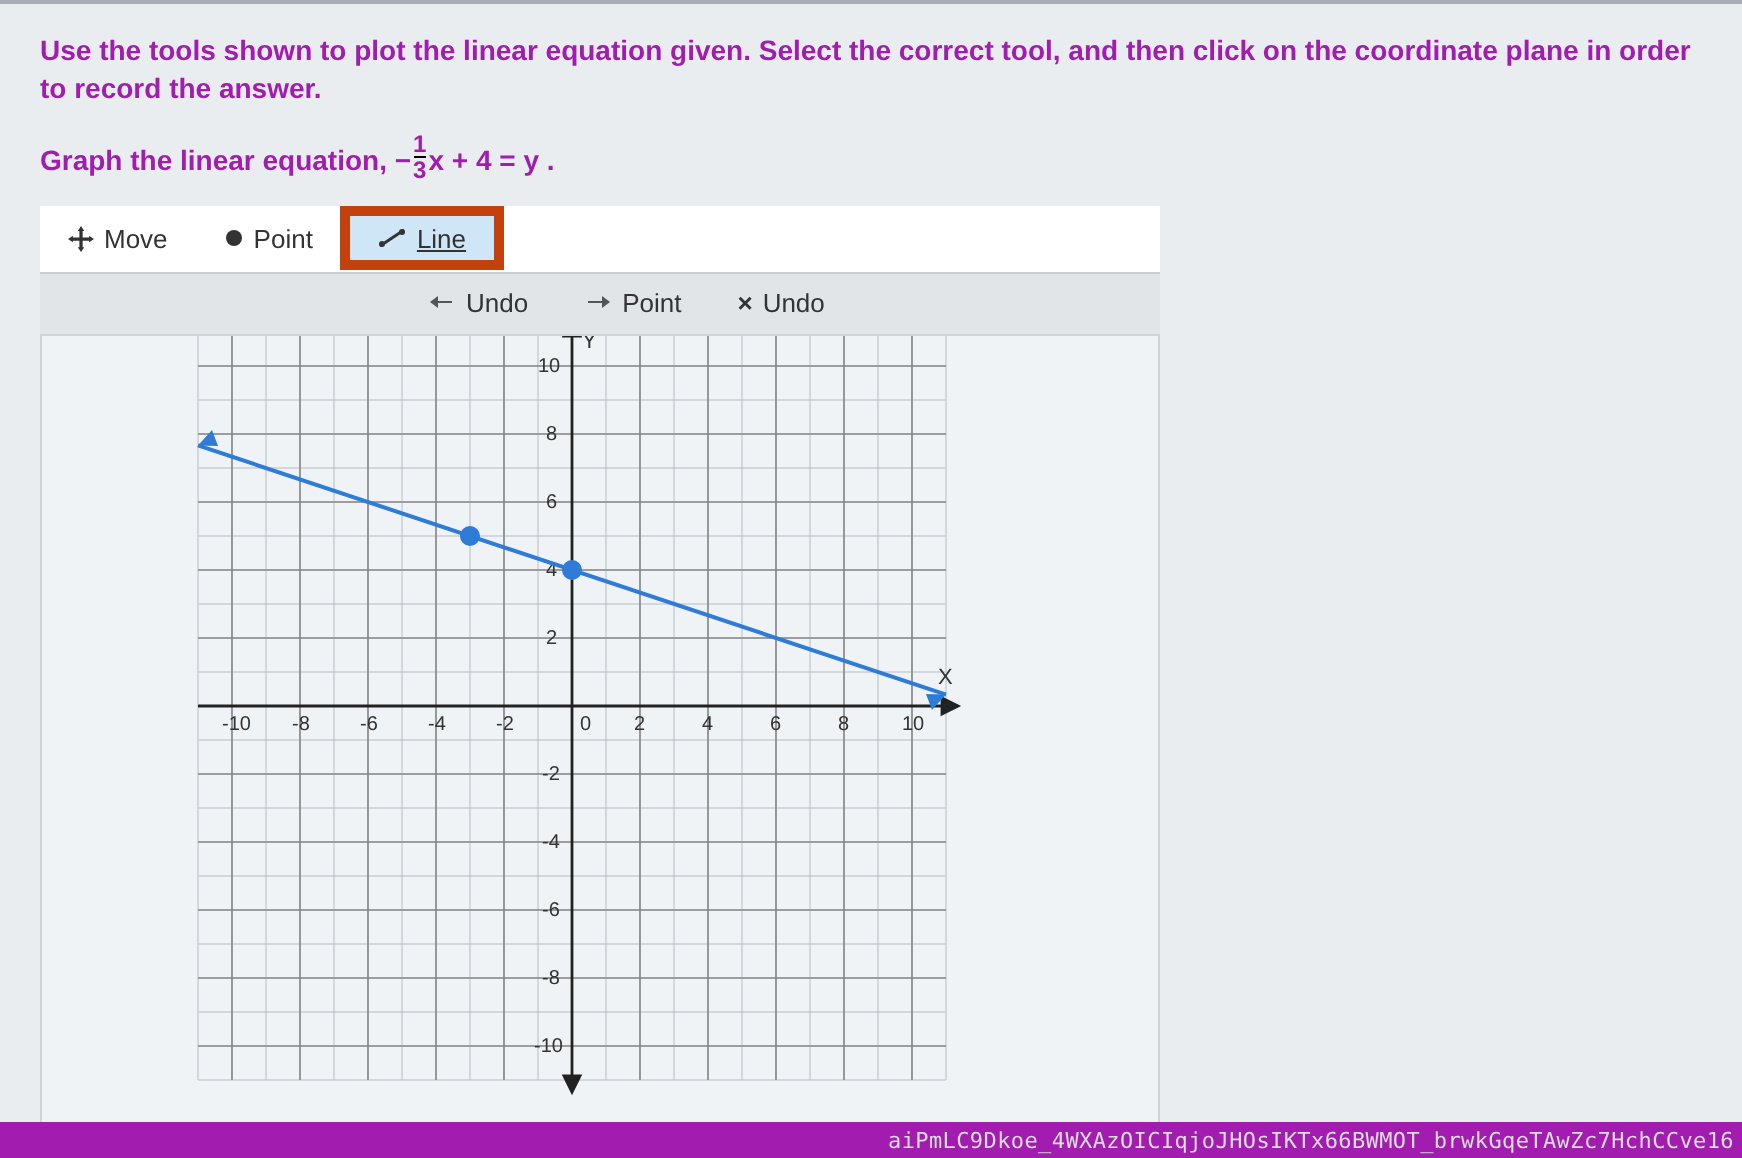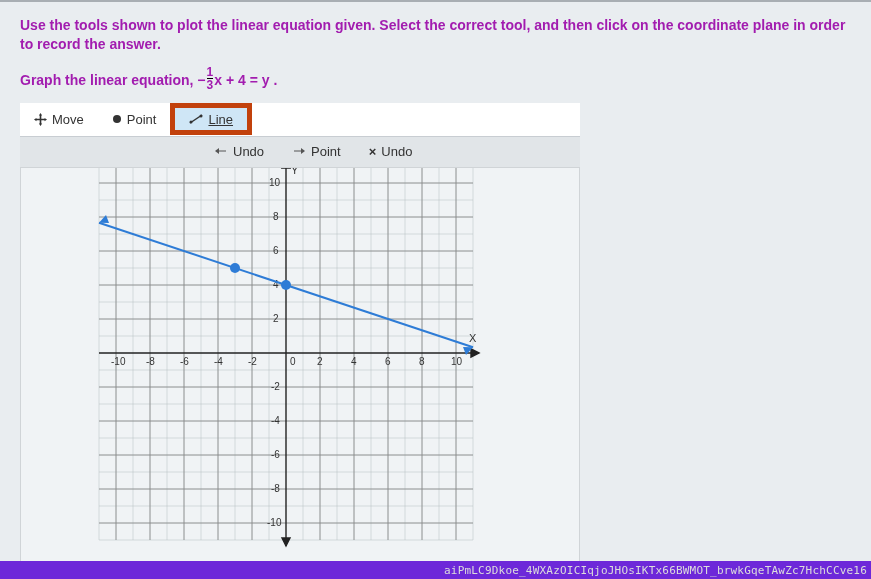--- a/index.html
+++ b/index.html
@@ -71,21 +71,21 @@
       width: 560px; height: 420px;
       background: #f0f3f5;
       position: relative;
       border: 1px solid #d0d4d7;
     }
     svg.graph { position:absolute; inset:0; }
     .footer-band {
       position:absolute;
       bottom:0; left:0; right:0;
       height: 18px;
-      background: #6d28d9;
+      background: #a21caf;
       color: #dcdcdc;
       font-size: 11px;
       display:flex;
       justify-content:flex-end;
       align-items:center;
       padding-right: 4px;
       letter-spacing: 0.2px;
       font-family: Consolas, monospace;
     }
   </style>

